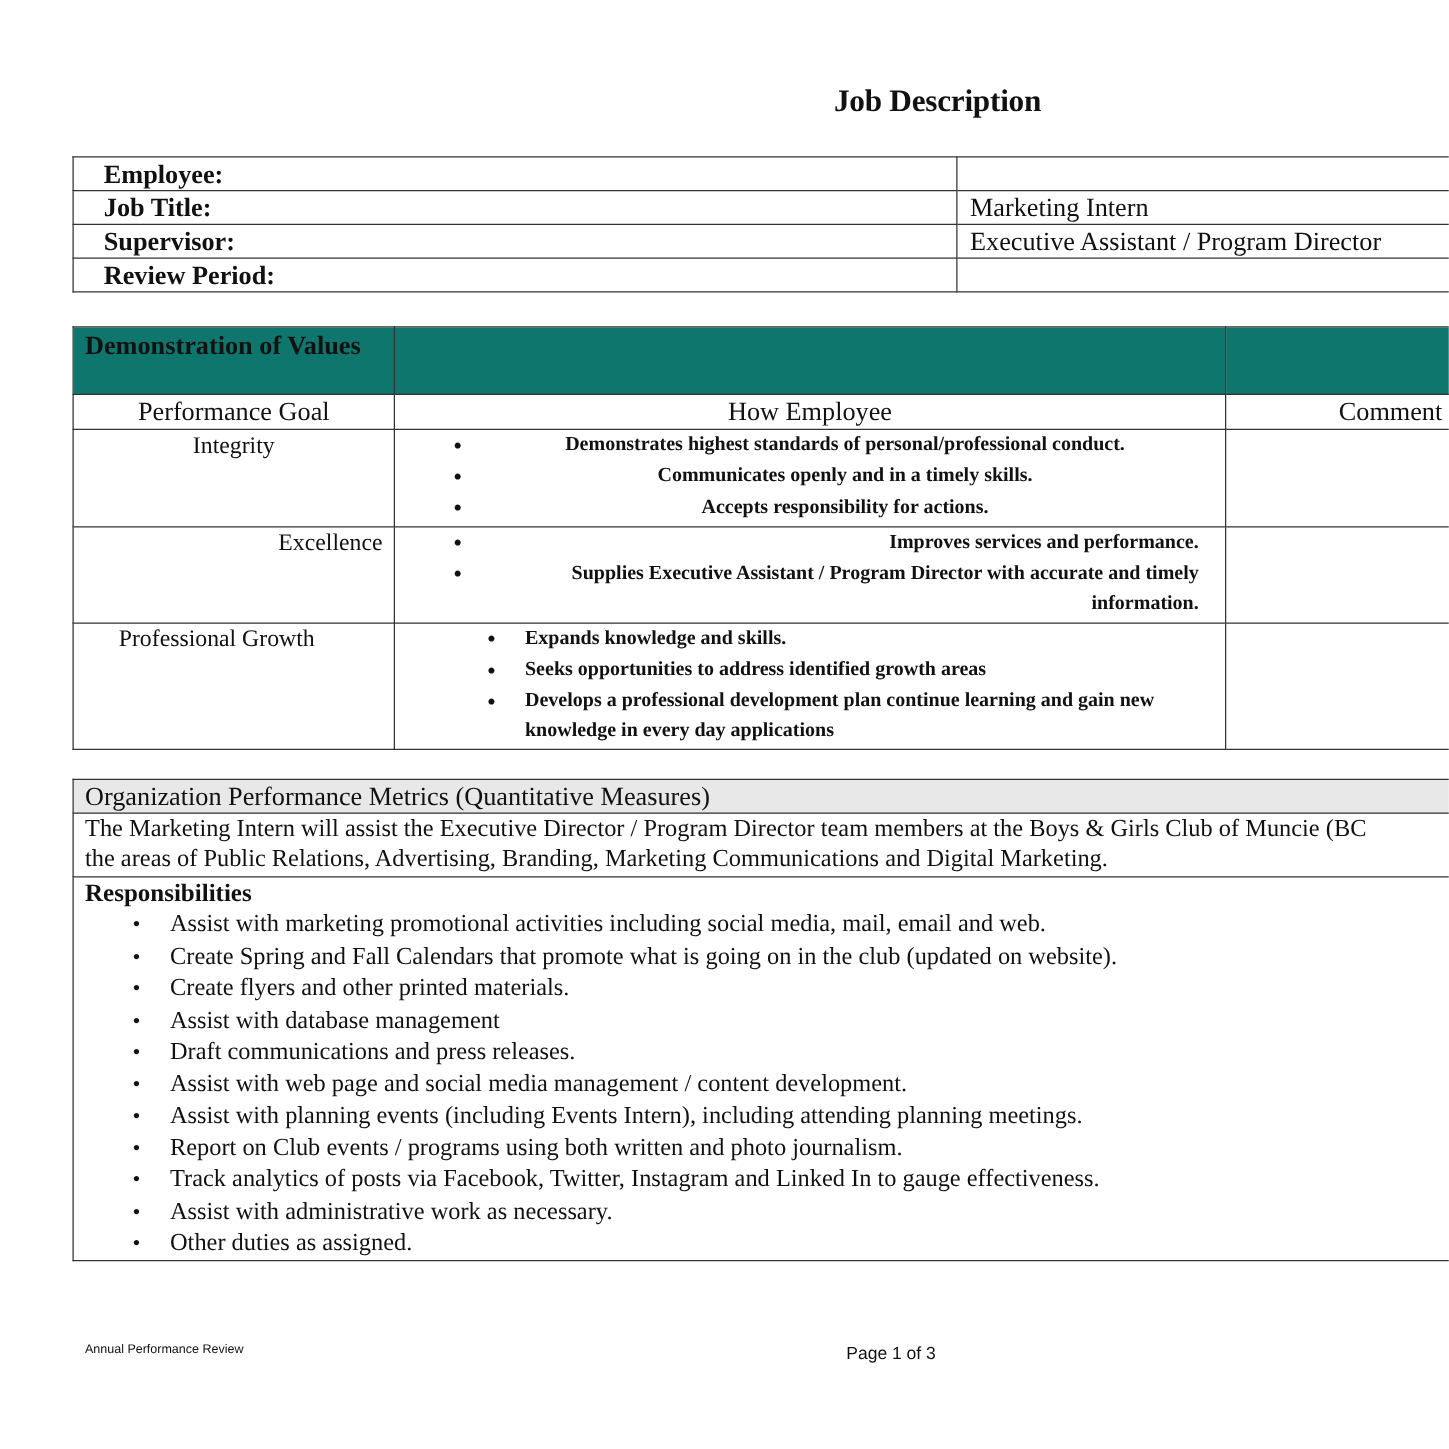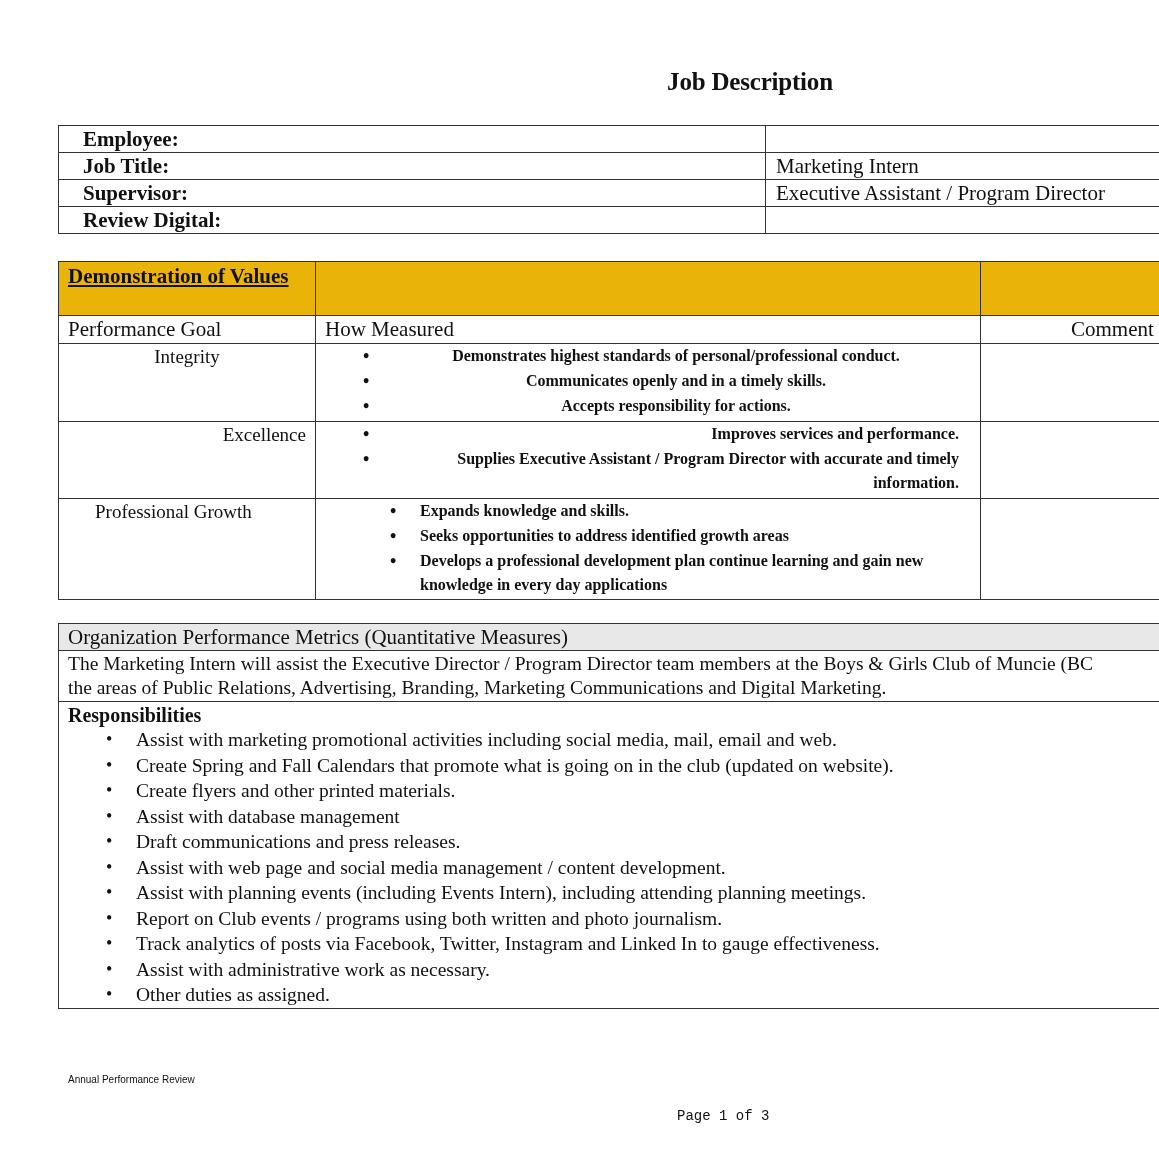--- a/index.html
+++ b/index.html
@@ -41,23 +41,23 @@
     
     #info-table { top: 125px; width: 1380px; }
     #info-table td { height: 26px; line-height: 26px; padding-left: 24px; }
     #info-table .lbl { font-weight: bold; font-size: 21px; width: 673px; }
     #info-table .val { font-size: 21px; padding-left: 10px; }
 
     
     #values-table { top: 261px; width: 1380px; }
     #values-table col.c1 { width: 257px; }
     #values-table col.c2 { width: 665px; }
-    #values-table .hdr td { background: #eab308; height: 52px; text-decoration: underline; }
+    #values-table .hdr td { background: #0f766e; height: 52px; }
     #values-table .hdr .title { font-weight: bold; font-size: 21px; line-height: 26px; padding-top: 1px; }
-    #values-table .subhdr td { font-size: 21px; height: 27px; line-height: 27px; }
+    #values-table .subhdr td { text-align: center; font-size: 21px; height: 27px; line-height: 27px; }
     #values-table .subhdr td.comment { text-align: left; padding-left: 90px; }
     #values-table .goal { font-size: 19px; line-height: 24px; padding-top: 1px; }
     #values-table ul {
       margin: 0;
       padding: 0 0 0 68px;
       list-style: none;
     }
     #values-table li {
       position: relative;
       font-size: 16px;
@@ -106,22 +106,22 @@
     .footer-left {
       position: absolute;
       left: 68px;
       top: 1074px;
       font-family: "Liberation Sans", "DejaVu Sans", sans-serif;
       font-size: 10px;
     }
     .footer-right {
       position: absolute;
       left: 677px;
-      top: 1108px;
-      font-family: Liberation Mono, monospace;
+      top: 1074px;
+      font-family: Liberation Sans, sans-serif;
       font-size: 14px;
     }
   </style>
 </head>
 <body>
 
 <div class="page-title">Job Description</div>
 
 <table id="info-table">
   <tbody>
@@ -131,41 +131,41 @@
   </tr>
   <tr>
     <td class="lbl">Job Title:</td>
     <td class="val">Marketing Intern</td>
   </tr>
   <tr>
     <td class="lbl">Supervisor:</td>
     <td class="val">Executive Assistant / Program Director</td>
   </tr>
   <tr>
-    <td class="lbl">Review Digital:</td>
+    <td class="lbl">Review Period:</td>
     <td class="val"></td>
   </tr>
 </tbody>
   </table>
 
 <table id="values-table">
   <colgroup>
     <col class="c1">
       <col class="c2">
       <col class="c3">
   </colgroup>
   <tbody>
       <tr class="hdr">
     <td class="title">Demonstration of Values</td>
     <td></td>
     <td></td>
   </tr>
   <tr class="subhdr">
     <td>Performance Goal</td>
-    <td>How Measured</td>
+    <td>How Employee</td>
     <td class="comment">Comment</td>
   </tr>
   <tr class="row-int">
     <td class="goal">Integrity</td>
     <td>
       <ul>
         <li>Demonstrates highest standards of personal/professional conduct.</li>
         <li>Communicates openly and in a timely skills.</li>
         <li>Accepts responsibility for actions.</li>
       </ul>

